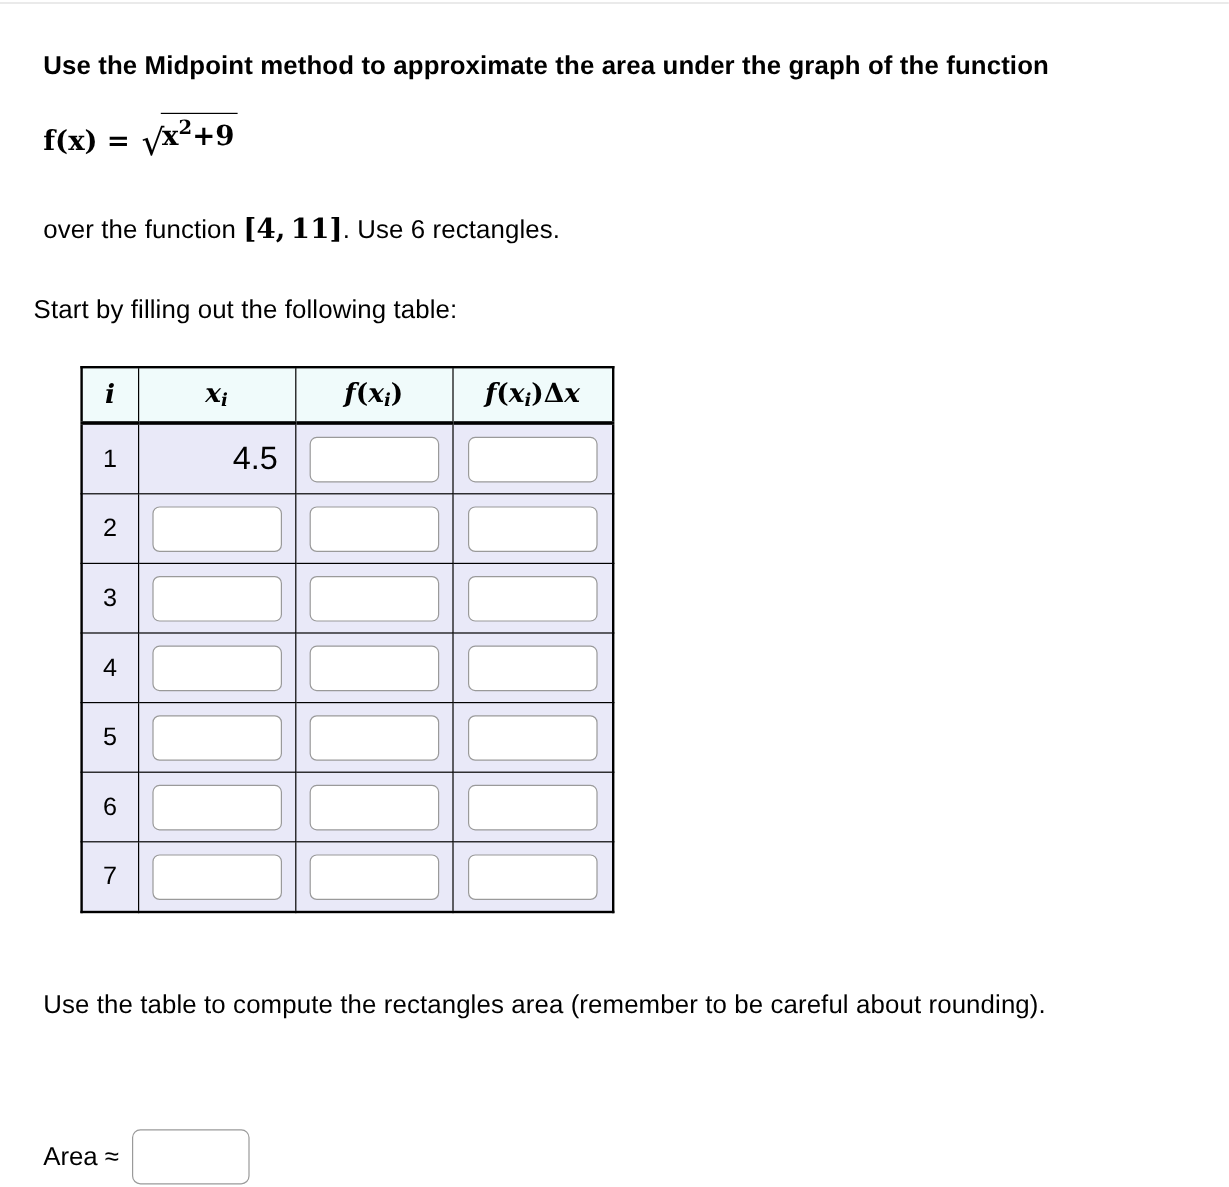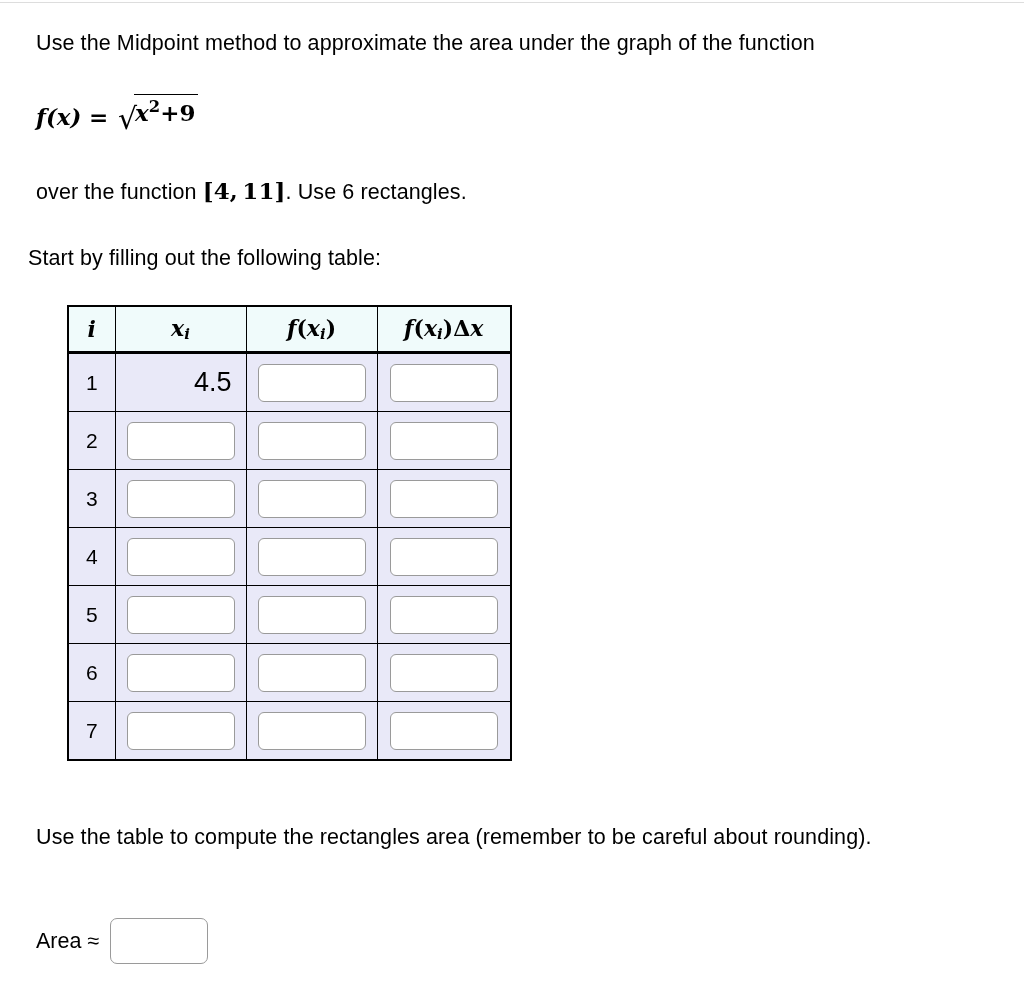--- a/index.html
+++ b/index.html
@@ -30,22 +30,23 @@
     width: 1024px;
   }
   .prose {
     font-size: 21.5px;
     line-height: 1.45;
     letter-spacing: 0.1px;
   }
   .line1 {
     position: absolute;
     left: 36px;
-    top: 28px;
+    top: 40px;
     width: 960px;
+    font-weight: bold;
   }
   .formula {
     position: absolute;
     left: 36px;
     top: 98px;
     font-family: "DejaVu Serif", "Liberation Serif", serif;
     font-size: 24px;
   }
   .line2 {
     position: absolute;
@@ -54,21 +55,20 @@
     width: 900px;
   }
   .line3 {
     position: absolute;
     left: 28px;
     top: 243px;
     width: 900px;
   }
   .mathvar {
     font-family: "DejaVu Serif", "Liberation Serif", serif;
-    font-style: italic;
     font-weight: bold;
     font-size: 23px;
   }
   .mathnum {
     font-family: "DejaVu Serif", "Liberation Serif", serif;
     font-weight: bold;
     font-size: 23px;
     font-style: normal;
   }
   .sup {
@@ -168,21 +168,21 @@
   
   .line4 {
     position: absolute;
     left: 36px;
     top: 822px;
     width: 910px;
   }
   .area-row {
     position: absolute;
     left: 36px;
-    top: 918px;
+    top: 941px;
     display: flex;
     align-items: center;
   }
   .area-label {
     font-size: 21.5px;
     margin-right: 11px;
   }
   .area-box {
     display: block;
     width: 98px;

